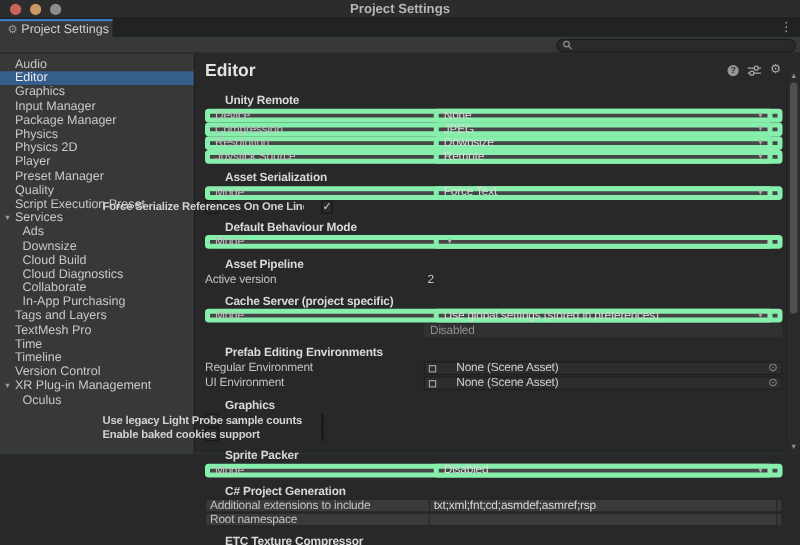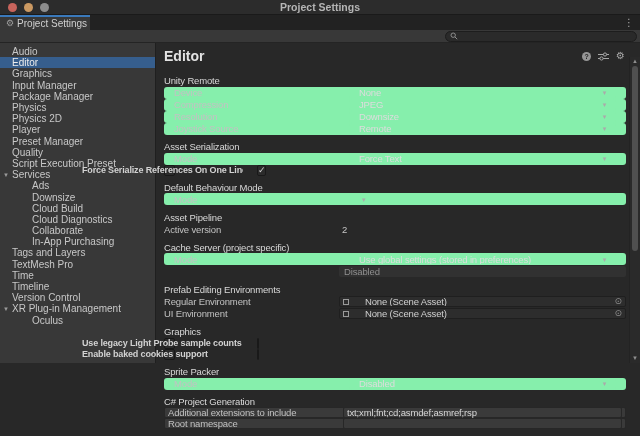--- a/index.html
+++ b/index.html
@@ -26,38 +26,38 @@
   
   .toolbar { height:13px; background:#383838; border-bottom:1px solid #242424; display:flex; align-items:center; justify-content:flex-end; padding-right:3px; flex:none; }
   .search { width:192px; height:11px; background:#2a2a2a; border:1px solid #1d1d1d; border-radius:6px; display:flex; align-items:center; padding:0 4px; gap:3px; }
   .search input { flex:1; background:transparent; border:none; outline:none; color:#cccccc; font-size:9px; font-family:inherit; min-width:0; }
 
   
   .content { flex:1; display:flex; min-height:0; }
 
   .sidebar { width:156px; flex:none; background:#383838; border-right:1px solid #1f1f1f; padding-top:3px; overflow:hidden; }
   .side-item { height:11.2px; display:flex; align-items:center; padding-left:12px; font-size:10px; color:#c8c8c8; white-space:nowrap; position:relative; }
-  .side-item.indent { padding-left:32px; }
+  .side-item.indent { padding-left:18px; }
   .side-item.selected { background:#365e8d; color:#ececec; }
   .foldout { position:absolute; left:3px; font-size:6px; color:#9a9a9a; top:2.5px; }
 
   .main { flex:1; background:#282828; position:relative; min-width:0; }
   .main-header { display:flex; align-items:center; padding:5px 15px 2px 8px; }
   .main-title { flex:1; font-size:14px; font-weight:bold; color:#e2e2e2; }
   .header-icons { display:flex; align-items:center; gap:7px; }
   .help-badge { width:9px; height:9px; border-radius:50%; background:#969696; color:#262626; font-size:7px; font-weight:bold; display:flex; align-items:center; justify-content:center; line-height:1; }
   .gear-glyph { color:#a8a8a8; font-size:10px; line-height:1; }
 
   .rows { padding:3px 0 0 8px; margin-right:14px; }
   .row { height:12.3px; display:flex; align-items:center; font-size:9.5px; letter-spacing:-0.15px; color:#c2c2c2; }
-  .row.section { font-weight:normal; color:#d9d9d9; margin-top:5.5px; }
+  .row.section { font-weight:bold; color:#d9d9d9; margin-top:5.5px;margin-left:16px; }
   .row .label { width:161px; flex:none; white-space:nowrap; overflow:hidden; }
   .control { flex:1; display:flex; align-items:flex-end; min-width:0;padding-left:14px; }
 
-  .dropdown { flex:1; height:11px; background:#464646; border:6px solid #86efac; border-radius:3px; display:flex; align-items:center; padding:0 4px; min-width:0; }
+  .dropdown { flex:1; height:11px; background:#464646; border:4px solid #86efac; border-radius:3px; display:flex; align-items:center; padding:0 4px; min-width:0; }
   .dropdown .val { flex:1; color:#dcdcdc; font-size:9.5px; white-space:nowrap; overflow:hidden; line-height:1; }
   .dropdown .arrow { font-size:7px; color:#aaaaaa; line-height:1; margin-left:3px; }
 
   .checkbox { width:11px; height:11px; background:#2b2b2b; border:1px solid #191919; border-radius:2px; display:flex; align-items:center; justify-content:center; color:#d2d2d2; font-size:9px; line-height:1;font-weight:bold; }
 
   .plainval { color:#c6c6c6; padding-left:3px; }
 
   .statusbox { flex:1; height:11px; background:#313131; border-radius:2px; display:flex; align-items:center; padding:0 5px; color:#8f8f8f; font-size:9.5px; }
 
   .objfield { flex:1; height:11px; background:#2d2d2d; border:1px solid #1f1f1f; border-radius:2px; display:flex; align-items:center; padding:0 3px; gap:16px; min-width:0; }

